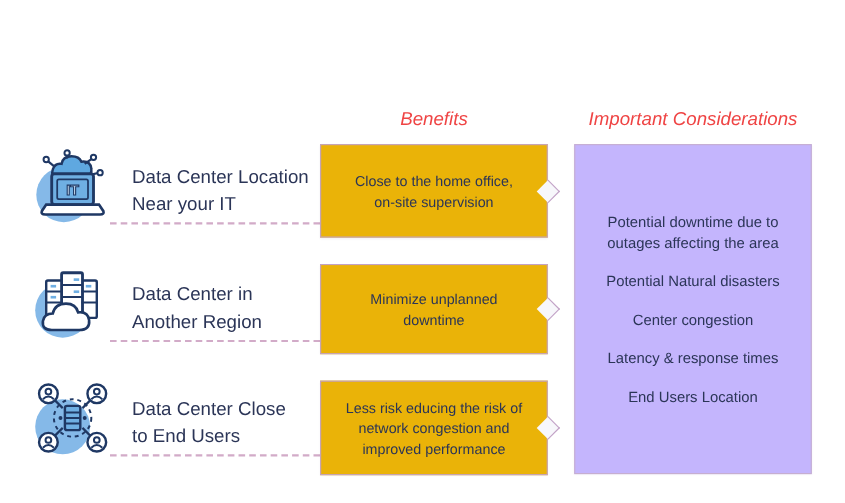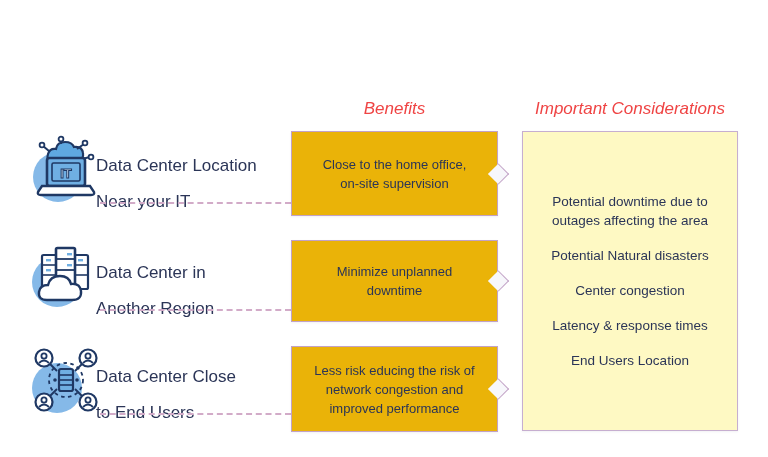--- a/index.html
+++ b/index.html
@@ -20,22 +20,22 @@
   }
   .benefits-header { left:291px; width:207px; }
   .considerations-header { left:510px; width:240px; }
 
   .icon-wrap { position:absolute; width:70px; height:70px; }
   .icon-1 { left:31px; top:135px; }
   .icon-2 { left:31px; top:240px; }
   .icon-3 { left:31px; top:345px; }
 
   .row-label {
-    position:absolute; left:96px; width:200px;
-    font-size:17px; line-height:36px; color:#2b3557;
+    position:absolute; left:120px; width:200px;
+    font-size:17px; line-height:25px; color:#2b3557;
     white-space:pre-line;
   }
   .label-1 { top:148px; }
   .label-2 { top:255px; }
   .label-3 { top:359px; }
 
   .dash-line {
     position:absolute; left:100px; width:191px; height:0;
     border-top:2px dashed #d2abc8;
   }
@@ -58,21 +58,21 @@
   }
   .chevron {
     position:absolute; right:-8.5px; top:50%;
     width:15px; height:15px; background:#f7f7fb;
     border-top:1.2px solid #c2a2c6; border-right:1.2px solid #c2a2c6;
     transform:translateY(-50%) rotate(45deg);
   }
 
   .considerations-box {
     position:absolute; left:522px; top:131px; width:216px; height:300px;
-    background:#fef9c3; border:1.2px solid #c6aed0;
+    background:#c4b5fd; border:1.2px solid #c6aed0;
     box-shadow:0 1px 2px rgba(40,30,60,0.06);
     display:flex; flex-direction:column; align-items:center; justify-content:center;
     gap:16px;
   }
   .consideration-item {
     font-size:13.5px; line-height:19px; text-align:center;
     color:#2b3557; max-width:198px;
   }
 </style>
 </head>

